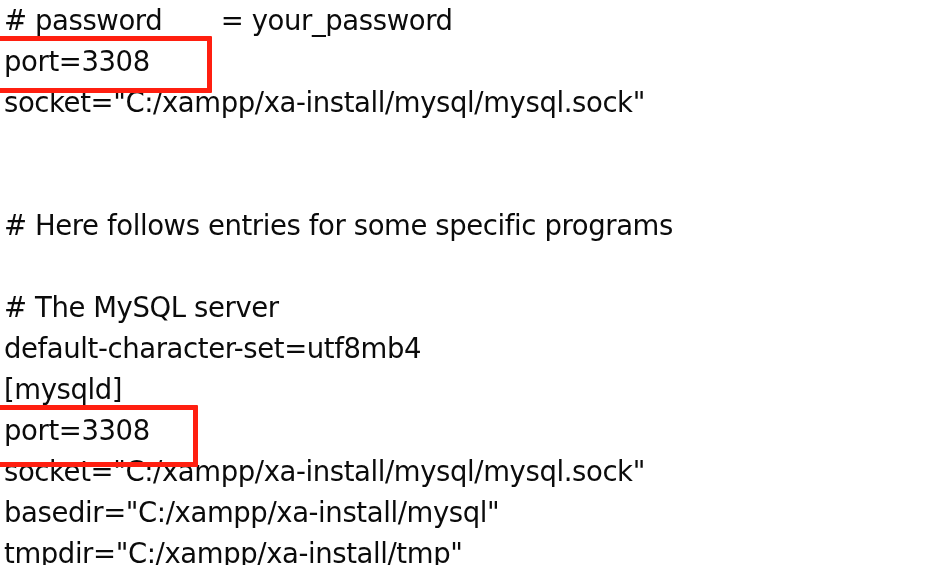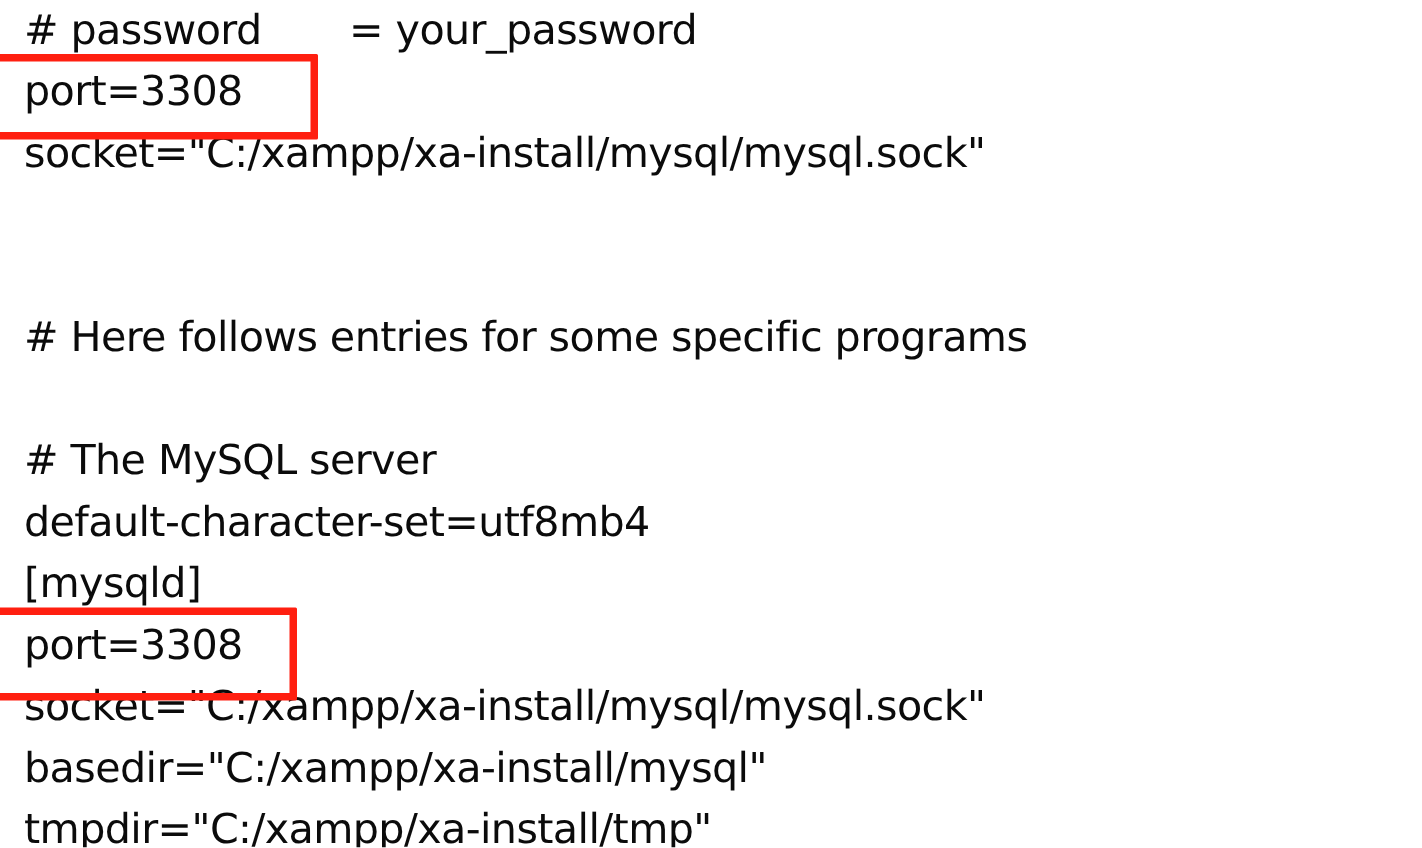--- a/index.html
+++ b/index.html
@@ -32,21 +32,20 @@
     color: #0b0b0b;
     white-space: pre;
     letter-spacing: -0.4px;
     font-weight: 400;
   }
 
   .config-line {
     display: block;
     height: 41px;
     white-space: pre;
-    margin-left: 12px;
   }
 
   .config-line.blank {
     color: transparent;
   }
 
   
   .highlight-box {
     position: absolute;
     box-sizing: border-box;

